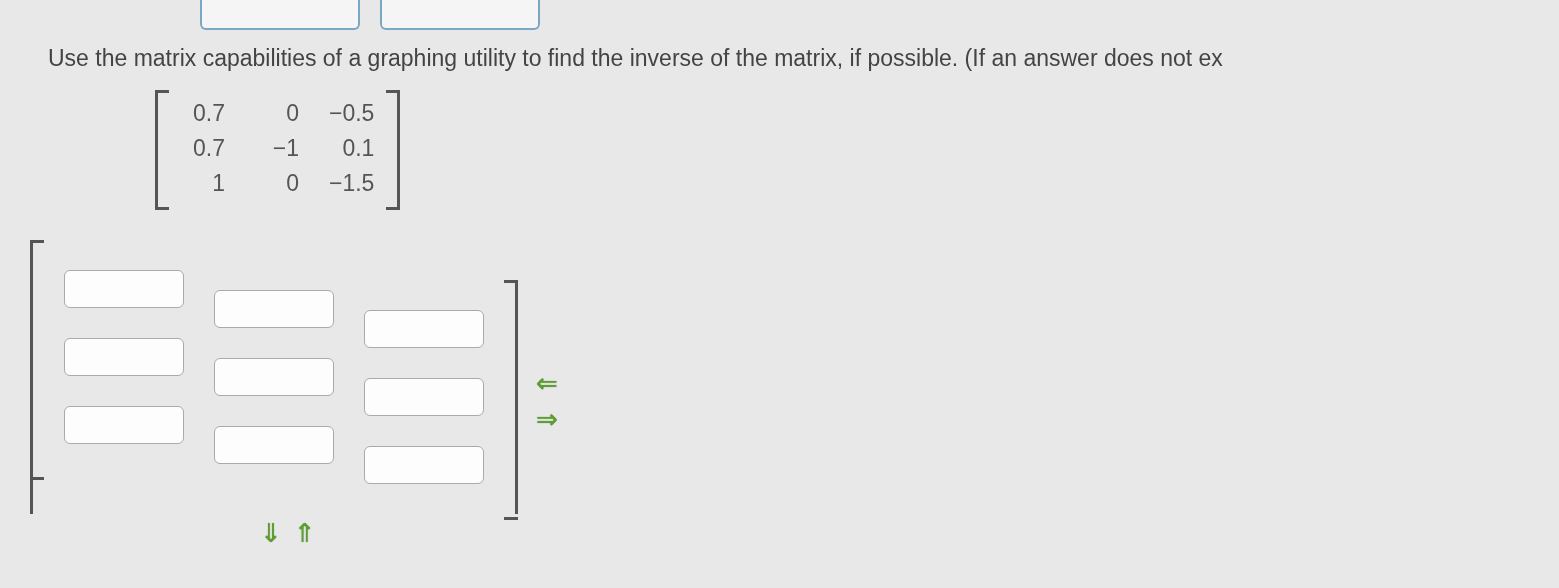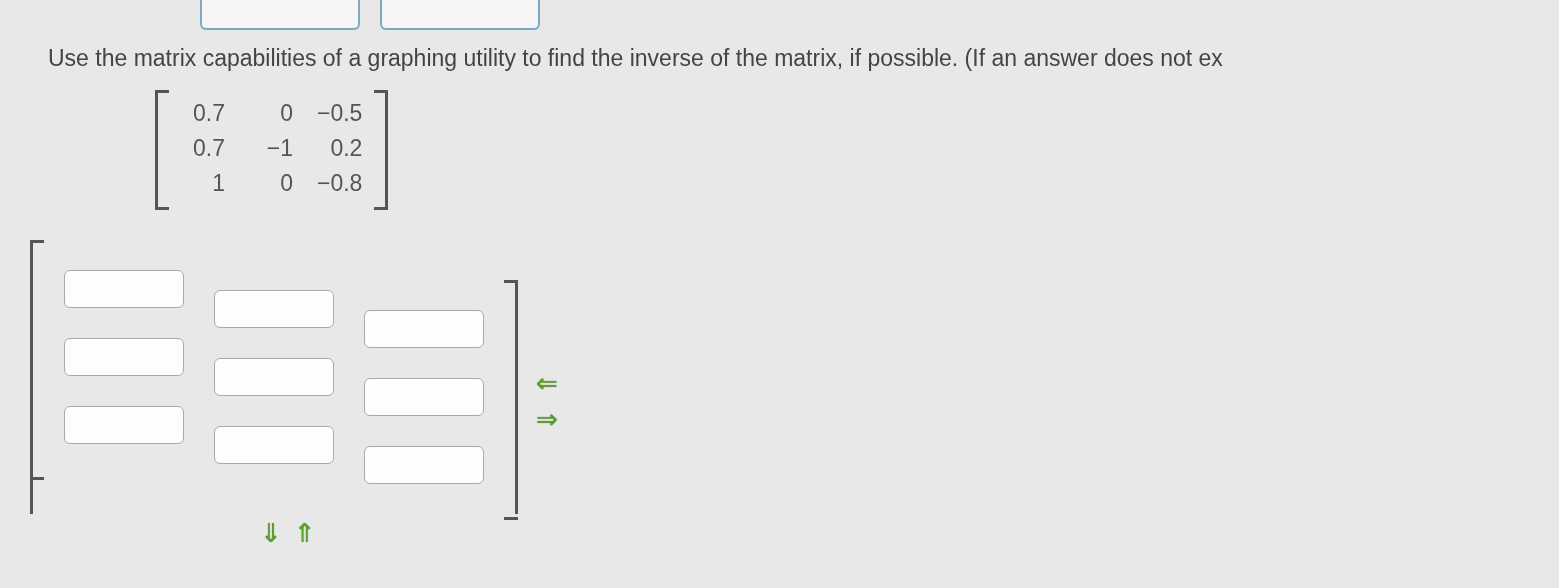--- a/index.html
+++ b/index.html
@@ -72,21 +72,21 @@
     right: 0; top: 0; width: 14px; height: 3px;
     box-shadow: 0 var(--bh) 0 0 #555;
   }
   .given-matrix .bracket-left::after,
   .given-matrix .bracket-right::after {
     --bh: 117px;
   }
   .matrix-body {
     display: grid;
     grid-template-columns: repeat(3, auto);
-    gap: 8px 24px;
+    gap: 8px 30px;
     padding: 10px 12px;
     font-size: 23px;
     color: #555;
   }
   .matrix-body span {
     text-align: right;
     min-width: 44px;
   }
 
   .answer-area {
@@ -166,24 +166,24 @@
 <div class="question-text">Use the matrix capabilities of a graphing utility to find the inverse of the matrix, if possible. (If an answer does not ex</div>
 
 <div class="given-matrix">
   <div class="bracket-left"></div>
   <div class="matrix-body">
     <span>0.7</span>
     <span>0</span>
     <span>−0.5</span>
     <span>0.7</span>
     <span>−1</span>
-    <span>0.2</span>
+    <span>0.1</span>
     <span>1</span>
     <span>0</span>
-    <span>−0.8</span>
+    <span>−1.5</span>
   </div>
   <div class="bracket-right"></div>
 </div>
 
 <div class="answer-area">
   <div class="answer-matrix">
     <div class="bracket-left"></div>
     <div class="answer-body">
       <div class="answer-col col1">
         <input class="input-box" value="" style="">

